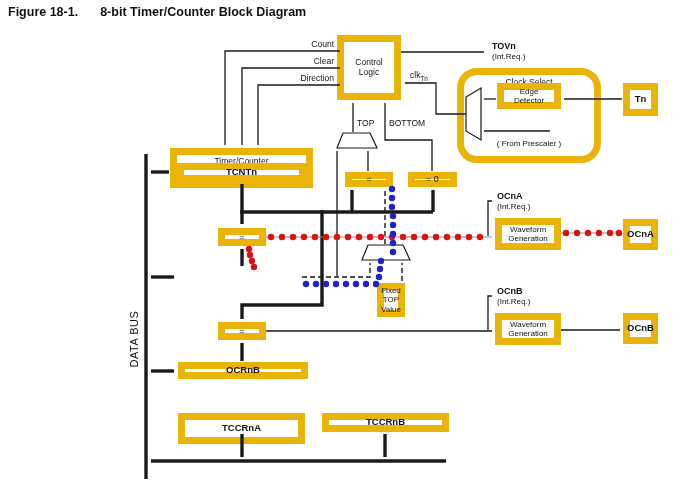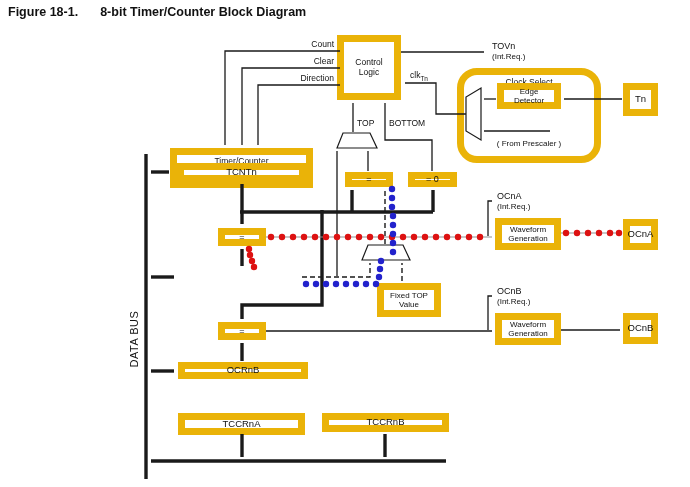--- a/index.html
+++ b/index.html
@@ -1,21 +1,21 @@
 <!DOCTYPE html>
 <html style="--red: #dd1111; --blue: #2222cc;"><head>
 <meta charset="utf-8">
 <style>
   html,body{margin:0;padding:0;background:#fff;}
   #stage{position:relative;width:690px;height:487px;background:#ffffff;
          font-family:"Liberation Sans","DejaVu Sans",sans-serif;color:#111;overflow:hidden;}
   .box{position:absolute;border:7px solid #eab308;background:#fff;
        display:flex;align-items:center;justify-content:center;text-align:center;
        font-size:9px;line-height:1.15;box-sizing:border-box;z-index:1;}
-  .bold{font-weight:normal;}
+  .bold{font-weight:bold;}
   .lbl{position:absolute;font-size:8.5px;line-height:1.1;white-space:nowrap;z-index:1;}
   .titlebar{position:absolute;left:8px;top:5px;font-size:12.5px;font-weight:bold;white-space:nowrap;z-index:1;}
   .titlebar .gap{display:inline-block;width:22px;}
   #databus-label{position:absolute;left:95px;top:332px;width:80px;height:14px;
        text-align:center;font-size:11px;letter-spacing:.5px;transform:rotate(-90deg);z-index:1;}
   svg#wires{position:absolute;left:0;top:0;z-index:2;pointer-events:none;}
   svg#wires path,svg#wires polyline{fill:none;}
   .thick{stroke:#1a1a1a;stroke-width:3.4;}
   .thin{stroke:#1a1a1a;stroke-width:1.3;}
   .wire-gray{stroke:#909090;stroke-width:1.2;}
@@ -61,21 +61,21 @@
       <span>=</span>
     </div>
   <div class="box" style="left:408px;top:172px;width:49px;height:15px;">
       <span>= 0</span>
     </div>
 
   <div class="box" style="left:218px;top:228px;width:48px;height:18px;">
       <span>=</span>
     </div>
 
-  <div class="box small" style="left:377px;top:283px;width:64px;height:34px;padding:2px 1px;">
+  <div class="box small" style="left:377px;top:283px;width:28px;height:34px;padding:2px 1px;">
       <span style="white-space:normal;">Fixed TOP Value</span>
     </div>
 
   <div class="box small" style="left:495px;top:218px;width:66px;height:32px;padding:0 8px;">
       <span style="white-space:normal;">Waveform Generation</span>
     </div>
   <div class="box bold" style="left:623px;top:219px;width:35px;height:31px;font-size:9.5px;">
       <span>OCnA</span>
     </div>
 
@@ -86,21 +86,21 @@
       <span>OCRnB</span>
     </div>
 
   <div class="box small" style="left:495px;top:313px;width:66px;height:32px;padding:0 8px;">
       <span style="white-space:normal;">Waveform Generation</span>
     </div>
   <div class="box bold" style="left:623px;top:313px;width:35px;height:31px;font-size:9.5px;">
       <span>OCnB</span>
     </div>
 
-  <div class="box bold" style="left:178px;top:413px;width:127px;height:22px;font-size:9.5px;">
+  <div class="box bold" style="left:178px;top:413px;width:127px;height:31px;font-size:9.5px;">
       <span>TCCRnA</span>
     </div>
   <div class="box bold" style="left:322px;top:413px;width:127px;height:19px;font-size:9.5px;">
       <span>TCCRnB</span>
     </div>
 
   <div class="lbl" style="left:254px;top:40px;width:80px;text-align:right;">Count</div>
   <div class="lbl" style="left:254px;top:57px;width:80px;text-align:right;">Clear</div>
   <div class="lbl" style="left:254px;top:74px;width:80px;text-align:right;">Direction</div>
   <div class="lbl" style="left:357px;top:119px;">TOP</div>

